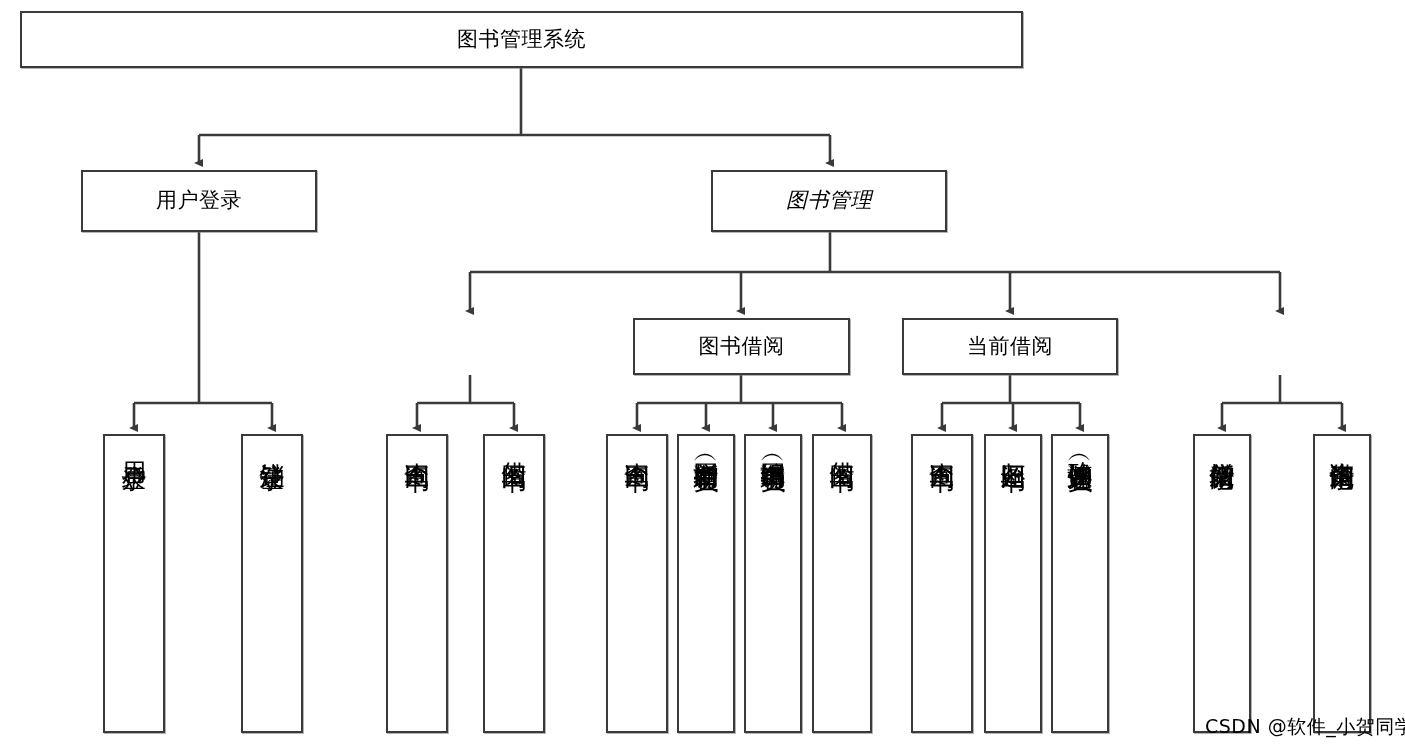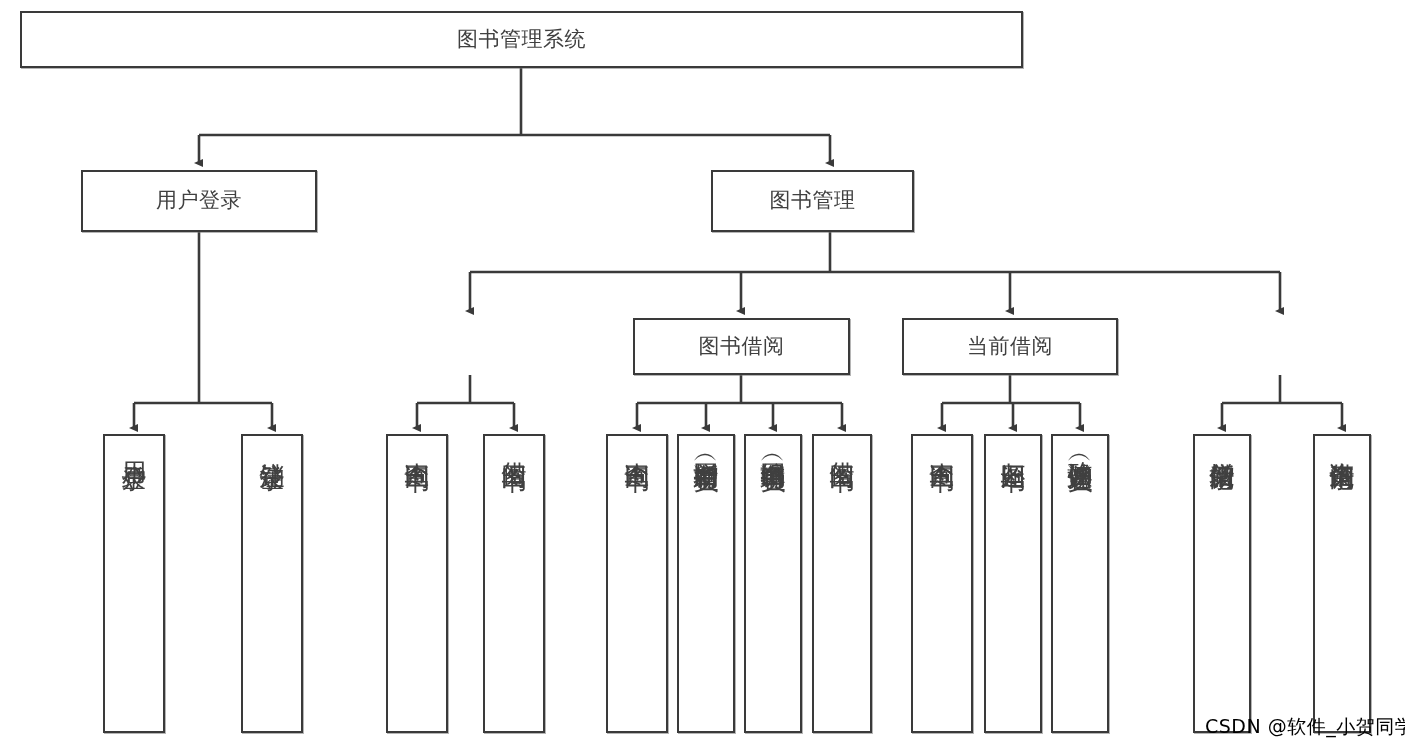--- a/index.html
+++ b/index.html
@@ -15,21 +15,21 @@
     position:absolute;
     box-sizing:border-box;
     background:#ffffff;
     border:2px solid #3a3a3a;
     display:flex;
     align-items:center;
     justify-content:center;
     box-shadow:1px 1px 0 rgba(120,120,120,.55);
   }
   .node .label{
-    color:#404040;
+    color:#000000;
     line-height:1.12;
     text-align:center;
     white-space:pre;
   }
   .node.horiz .label{
     writing-mode:horizontal-tb;
     font-size:21px;
     letter-spacing:.5px;
   }
   .node.vert{align-items:flex-start;justify-content:center;padding-top:6px;}
@@ -110,21 +110,21 @@
     </g>
   </svg>
 
   <div class="node horiz" style="left:20px;top:11px;width:1003px;height:57px;">
     <span class="label">图书管理系统</span>
   </div>
 
   <div class="node horiz" style="left:81px;top:170px;width:236px;height:62px;">
     <span class="label">用户登录</span>
   </div>
-  <div class="node horiz" style="left:711px;top:170px;width:203px;height:62px;">
+  <div class="node horiz" style="left:711px;top:170px;width:236px;height:62px;font-style:italic;">
     <span class="label">图书管理</span>
   </div>
 
   <div class="node horiz" style="left:902px;top:318px;width:216px;height:57px;">
     <span class="label">当前借阅</span>
   </div>
   <div class="node horiz" style="left:633px;top:318px;width:217px;height:57px;">
     <span class="label">图书借阅</span>
   </div>
 

